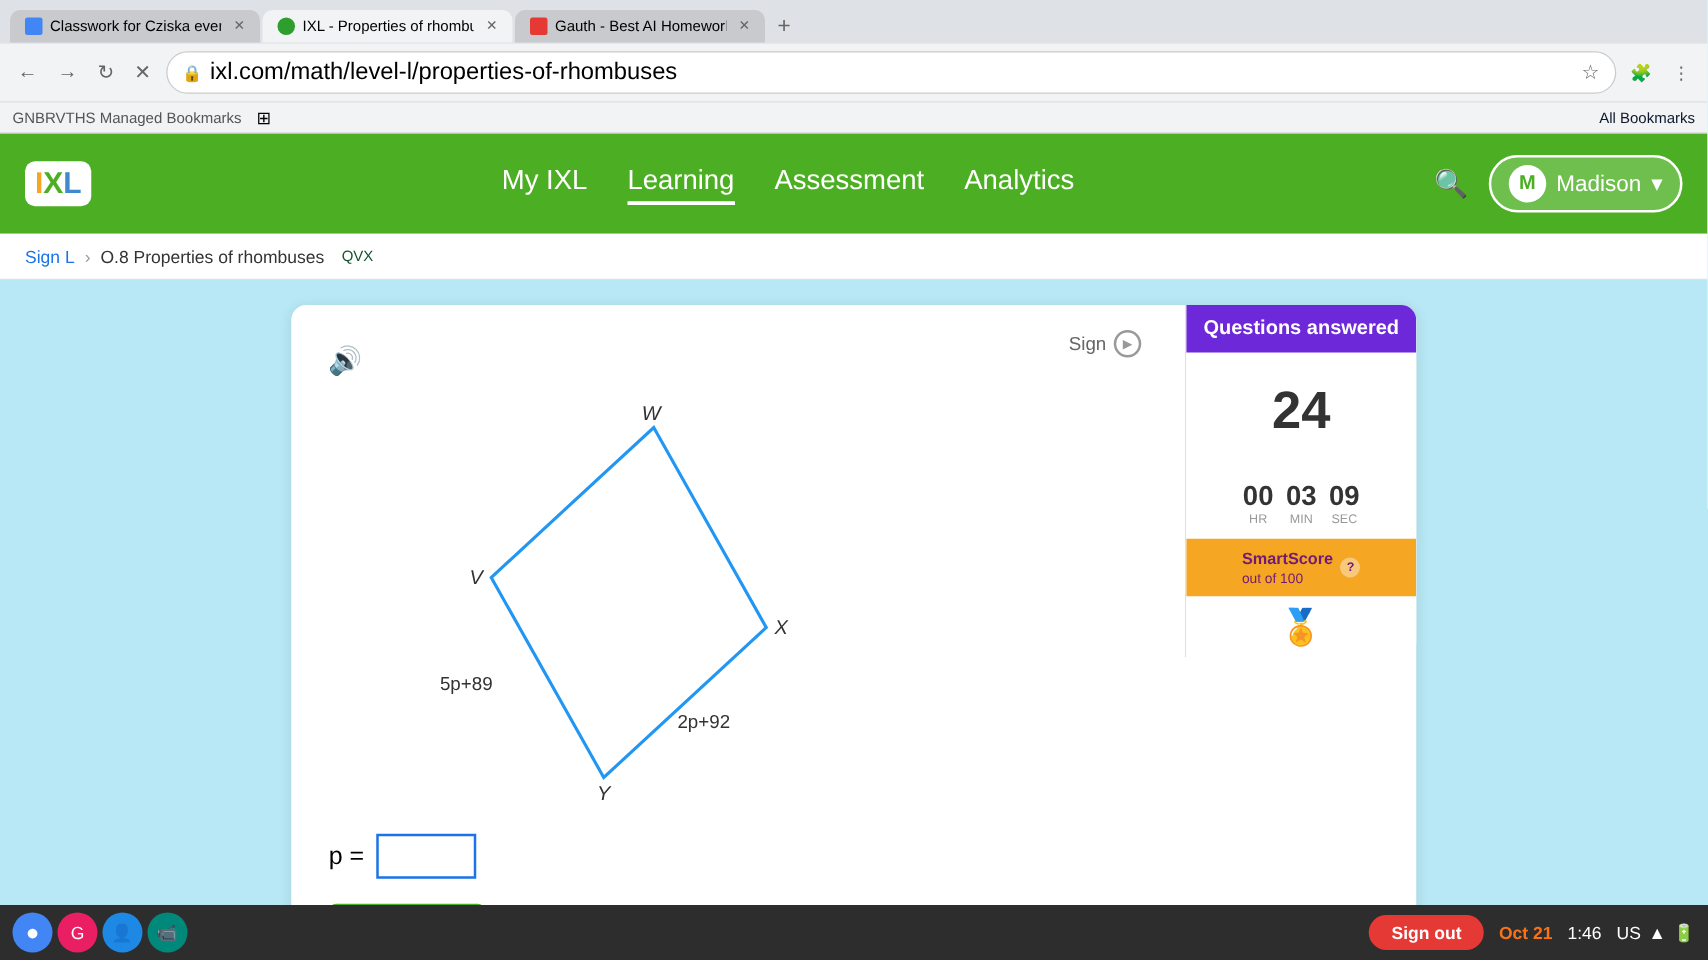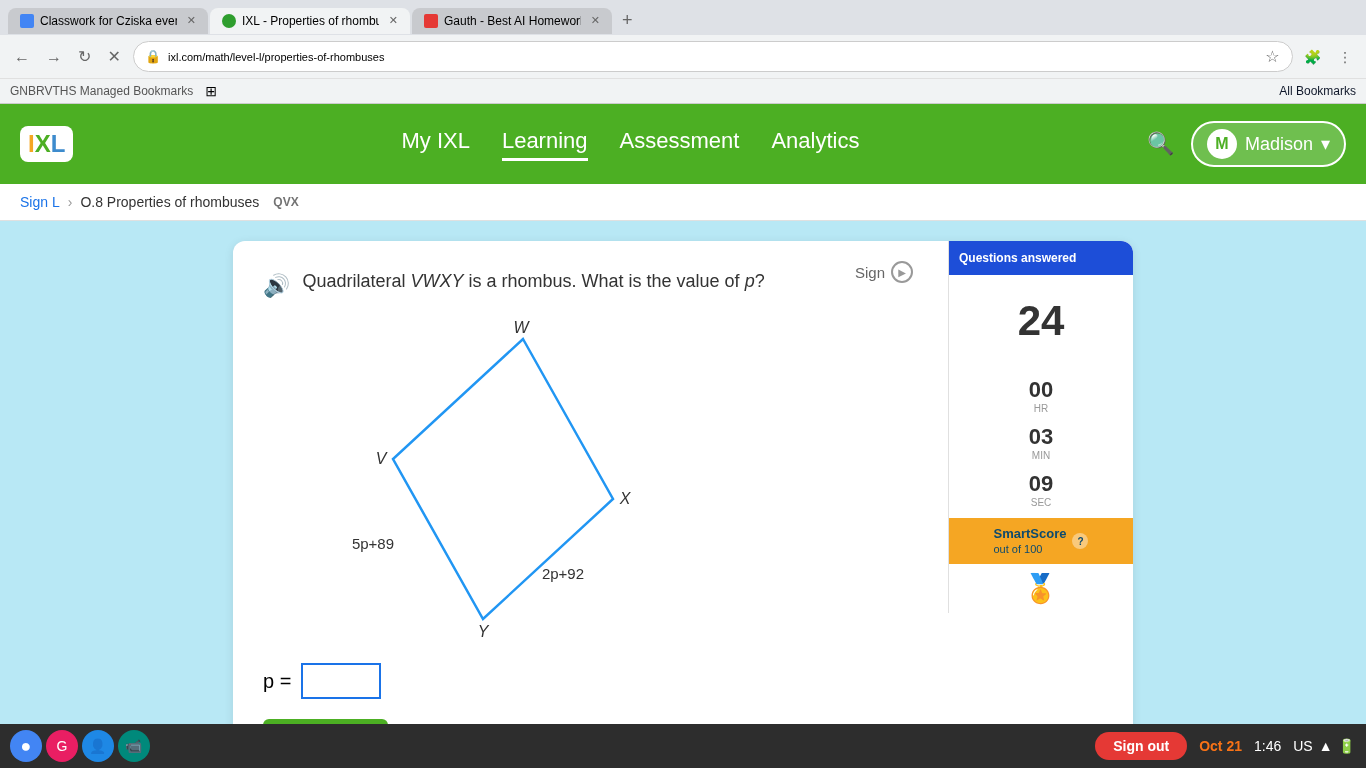--- a/index.html
+++ b/index.html
@@ -35,41 +35,41 @@
     .header-right { display: flex; align-items: center; gap: 16px; }
     .search-icon-btn { background: none; border: none; cursor: pointer; color: #fff; font-size: 22px; }
     .user-btn { display: flex; align-items: center; gap: 8px; background: rgba(255,255,255,0.2); border: 2px solid #fff; border-radius: 24px; padding: 6px 14px; cursor: pointer; color: #fff; font-size: 18px; font-weight: 500; }
     .user-avatar { width: 30px; height: 30px; background: #fff; border-radius: 50%; display: flex; align-items: center; justify-content: center; color: #4caf23; font-size: 16px; font-weight: 700; }
 
     
     .breadcrumb { display: flex; align-items: center; padding: 10px 20px; font-size: 14px; color: #555; gap: 8px; background: #fff; border-bottom: 1px solid #e0e0e0; }
     .breadcrumb-link { color: #1a73e8; cursor: pointer; }
     .breadcrumb-sep { color: #999; }
     .breadcrumb-current { color: #333; font-weight: 500; }
-    .breadcrumb-code { color: #737373; font-size: 12px; margin-left: 6px; font-weight: bold; }
+    .breadcrumb-code { color: #14532d; font-size: 12px; margin-left: 6px; }
 
     
     .main-content { background: #b8e8f5; display: flex; justify-content: center; padding: 20px; min-height: 500px; }
 
     
     .question-card { background: #fff; border-radius: 12px; padding: 30px; width: 900px; position: relative; box-shadow: 0 2px 10px rgba(0,0,0,0.1); }
     .video-link { position: absolute; top: 20px; right: 220px; display: flex; align-items: center; gap: 6px; color: #666; font-size: 15px; cursor: pointer; }
     .video-circle { width: 22px; height: 22px; border: 2px solid #999; border-radius: 50%; display: flex; align-items: center; justify-content: center; font-size: 10px; color: #999; }
 
     
     .stats-panel { position: absolute; top: 0; right: 0; width: 185px; background: #fff; border-left: 1px solid #e0e0e0; border-radius: 0 12px 12px 0; overflow: hidden; }
     .stat-block { padding: 12px 15px; text-align: center; }
-    .stat-label-green { background: #1d4ed8; color: #fff; font-size: 12px; font-weight: 700; padding: 10px; }
+    .stat-label-green { background: #6d28d9; color: #fff; font-size: 16px; font-weight: 700; padding: 10px; text-align: center; }
     .stat-number { font-size: 42px; font-weight: 700; color: #333; padding: 10px 0; }
     .stat-label-blue { background: #2196f3; color: #fff; font-size: 14px; font-weight: 700; padding: 10px; text-align: center; }
-    .time-display { display: flex; justify-content: center; gap: 10px; padding: 10px; flex-direction: column; }
+    .time-display { display: flex; justify-content: center; gap: 10px; padding: 10px; }
     .time-unit { text-align: center; }
     .time-val { font-size: 22px; font-weight: 700; color: #333; }
     .time-lbl { font-size: 10px; color: #999; text-transform: uppercase; }
-    .smartscore-label { background: #f5a623; color: #0c4a6e; font-size: 13px; font-weight: 700; padding: 8px 12px; display: flex; align-items: center; justify-content: center; gap: 6px; }
+    .smartscore-label { background: #f5a623; color: #701a75; font-size: 13px; font-weight: 700; padding: 8px 12px; display: flex; align-items: center; justify-content: center; gap: 6px; }
     .help-icon { width: 16px; height: 16px; background: rgba(255,255,255,0.4); border-radius: 50%; display: flex; align-items: center; justify-content: center; font-size: 10px; font-weight: 700; }
     .score-number { font-size: 42px; font-weight: 700; color: #333; padding: 10px 0; text-align: center; }
     .ribbon { text-align: center; padding: 8px; font-size: 28px; }
 
     
     .question-text { display: flex; align-items: flex-start; gap: 12px; font-size: 18px; color: #333; margin-bottom: 20px; padding-right: 200px; }
     .sound-icon { color: #2196f3; font-size: 22px; flex-shrink: 0; margin-top: 2px; }
     .question-italic { font-style: italic; }
 
     
@@ -113,21 +113,21 @@
     </div>
     <button class="tab-new">+</button>
   </div>
   <div class="browser-controls">
     <button class="nav-btn">←</button>
     <button class="nav-btn">→</button>
     <button class="nav-btn">↻</button>
     <button class="nav-btn">✕</button>
     <div class="address-bar">
       <span style="color:#666; font-size:13px;">🔒</span>
-      <input type="text" style="font-size: 11px; width: 100%;" value="ixl.com/math/level-l/properties-of-rhombuses">
+      <input type="text" style="font-size: 19px; width: 100%;" value="ixl.com/math/level-l/properties-of-rhombuses">
       <span style="color:#666; font-size:16px;">☆</span>
     </div>
     <button class="nav-btn" style="font-size:14px;">🧩</button>
     <button class="nav-btn" style="font-size:14px;">⋮</button>
   </div>
   <div class="bookmarks-bar">
     <span style="color:#555;">GNBRVTHS Managed Bookmarks</span>
     <span style="font-size:14px;">⊞</span>
     <span style="flex:1;"></span>
     <span style="color:#0f172a;">All Bookmarks</span>
@@ -200,23 +200,20 @@
           <span style="font-weight:400; font-size:11px;">out of 100</span>
         </span>
         <div class="help-icon">?</div>
       </div>
       <div class="ribbon">🏅</div>
     </div>
 
     
     <div class="question-text">
       <span class="sound-icon">🔊</span>
-      <span>
-        <span>Quadrilateral </span><span class="question-italic">VWXY</span><span> is a rhombus.  What is the value of </span><span class="question-italic">p</span><span>?</span>
-      </span>
     </div>
 
     
     <div class="diagram-container">
       <svg width="320" height="320" viewBox="0 0 320 320">
 
         <polygon points="200,20 290,180 160,300 70,140" fill="none" stroke="#2196f3" stroke-width="2.5"></polygon>
 
         <text x="198" y="14" font-size="16" font-style="italic" fill="#333" text-anchor="middle">W</text>
         <text x="58" y="145" font-size="16" font-style="italic" fill="#333" text-anchor="middle">V</text>

